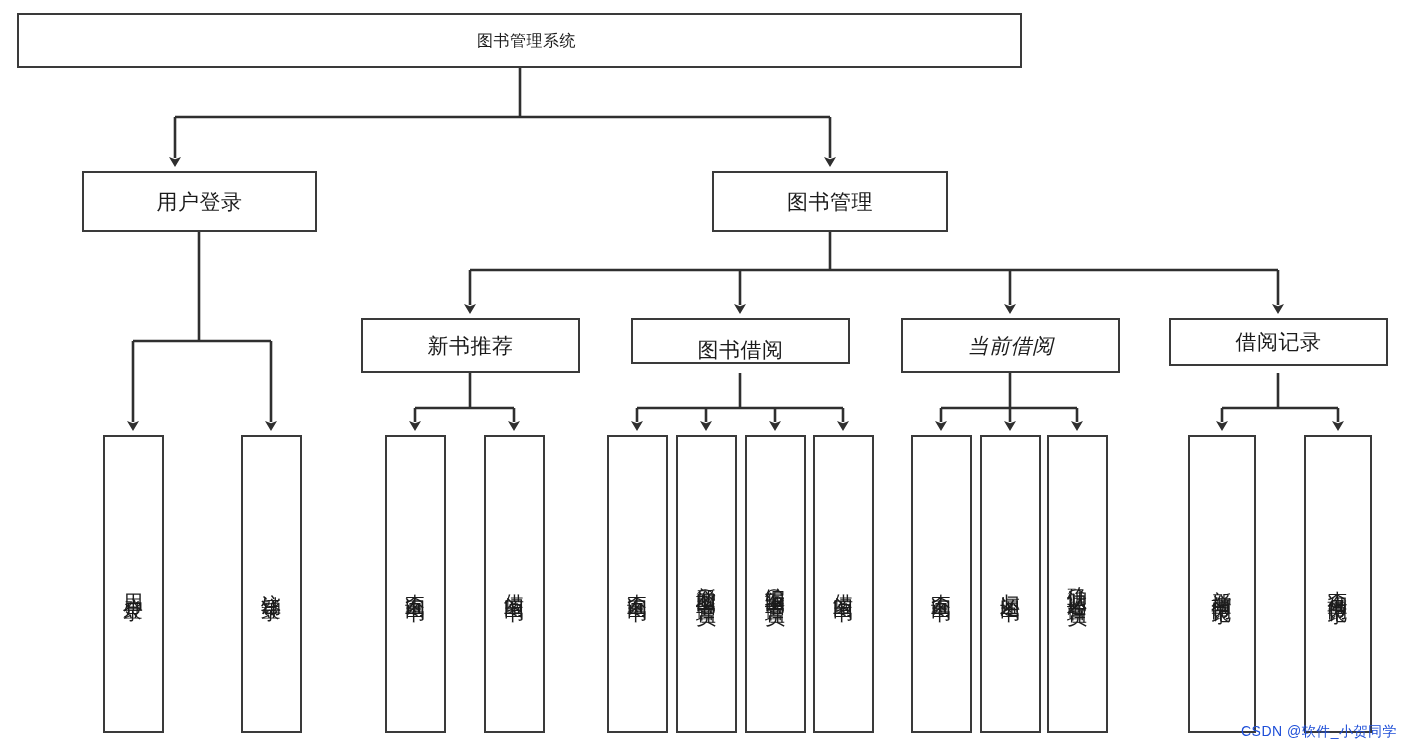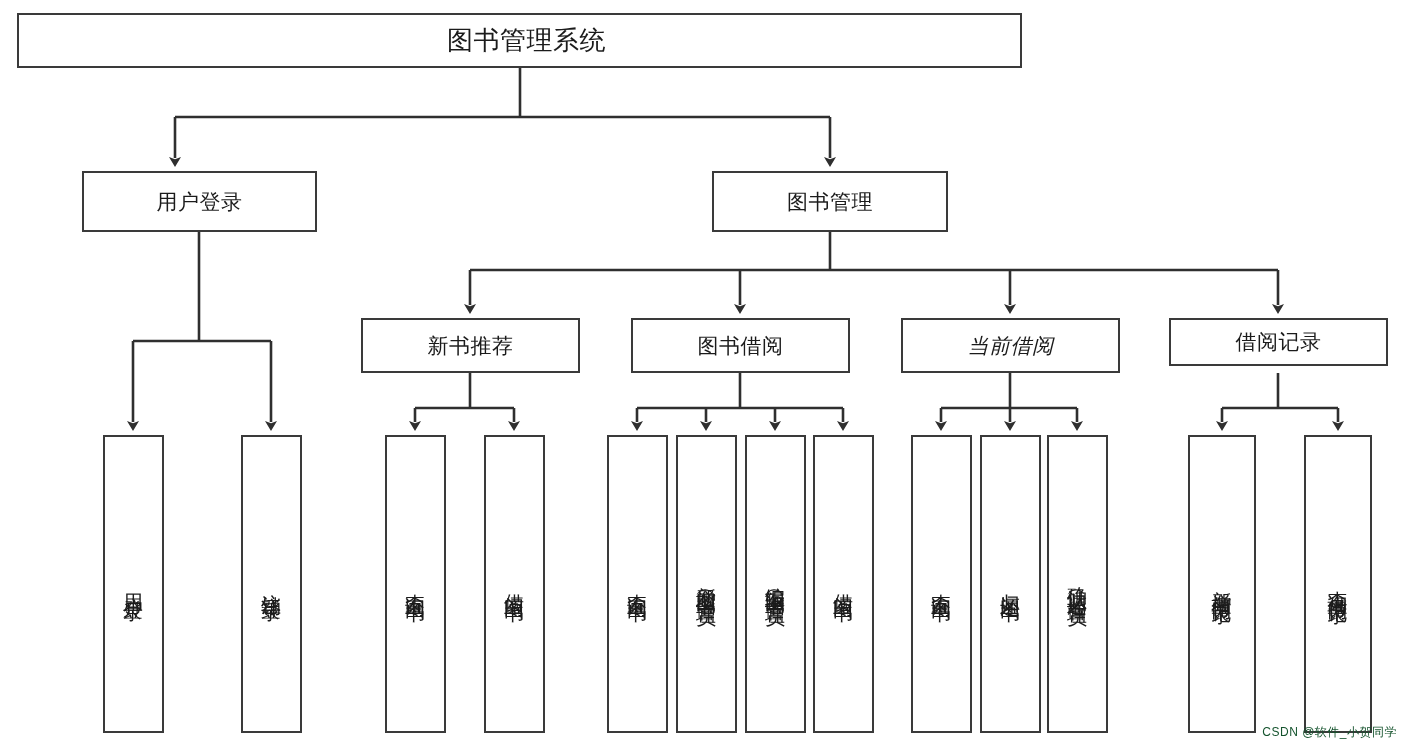--- a/index.html
+++ b/index.html
@@ -5,26 +5,26 @@
   html,body{margin:0;padding:0;background:#ffffff;}
   body{width:1405px;height:747px;overflow:hidden;
        font-family:"Liberation Sans","DejaVu Sans",sans-serif;}
   #stage{position:relative;width:1405px;height:747px;background:#fff;}
   svg#wires{position:absolute;left:0;top:0;width:1405px;height:747px;}
   .node{position:absolute;box-sizing:border-box;background:#ffffff;
         border:2.5px solid #3a3a3a;display:flex;align-items:center;
         justify-content:center;color:#1b1b1b;}
   .node .lbl{line-height:1.12;letter-spacing:.5px;white-space:nowrap;}
   .h-node .lbl{font-size:21px;}
-  .root .lbl{font-size:26px;margin-left:14px;}
+  .root .lbl{font-size:16px;margin-left:14px;}
   .leaf{border-width:2.5px;}
   .leaf .lbl{font-size:20px;writing-mode:vertical-rl;text-orientation:upright;
              letter-spacing:3px;line-height:1.0;white-space:nowrap;}
-  .watermark{position:absolute;right:8px;bottom:6px;font-size:12px;
-             color:#14532d;letter-spacing:.5px;white-space:nowrap;}
+  .watermark{position:absolute;right:8px;bottom:6px;font-size:14px;
+             color:#1d4ed8;letter-spacing:.5px;white-space:nowrap;}
 </style>
 </head>
 <body>
 
 <div id="stage">
 
   <svg id="wires" viewBox="0 0 1405 747" xmlns="http://www.w3.org/2000/svg">
     <defs>
       <marker id="arr" markerWidth="10" markerHeight="12" refX="1" refY="6" orient="auto" markerUnits="userSpaceOnUse">
         <path d="M0,0 L10,6 L0,12 L2.2,6 Z" fill="#2f2f2f"></path>
@@ -81,21 +81,21 @@
   <div class="node h-node" style="left:82px;top:171px;width:235px;height:61px;">
     <span class="lbl">用户登录</span>
   </div>
   <div class="node h-node" style="left:361px;top:318px;width:219px;height:55px;">
     <span class="lbl">新书推荐</span>
   </div>
 
   <div class="node h-node" style="left:712px;top:171px;width:236px;height:61px;">
     <span class="lbl">图书管理</span>
   </div>
-  <div class="node h-node" style="left:631px;top:318px;width:219px;height:55px;">
+  <div class="node h-node" style="left:631px;top:318px;width:219px;height:46px;align-items:flex-end;">
     <span class="lbl">图书借阅</span>
   </div>
   <div class="node h-node" style="left:901px;top:318px;width:219px;height:55px;font-style:italic;">
     <span class="lbl">当前借阅</span>
   </div>
   <div class="node h-node" style="left:1169px;top:318px;width:219px;height:48px;">
     <span class="lbl">借阅记录</span>
   </div>
 
   <div class="node leaf" style="left:103px;top:435px;width:61px;height:298px;">

